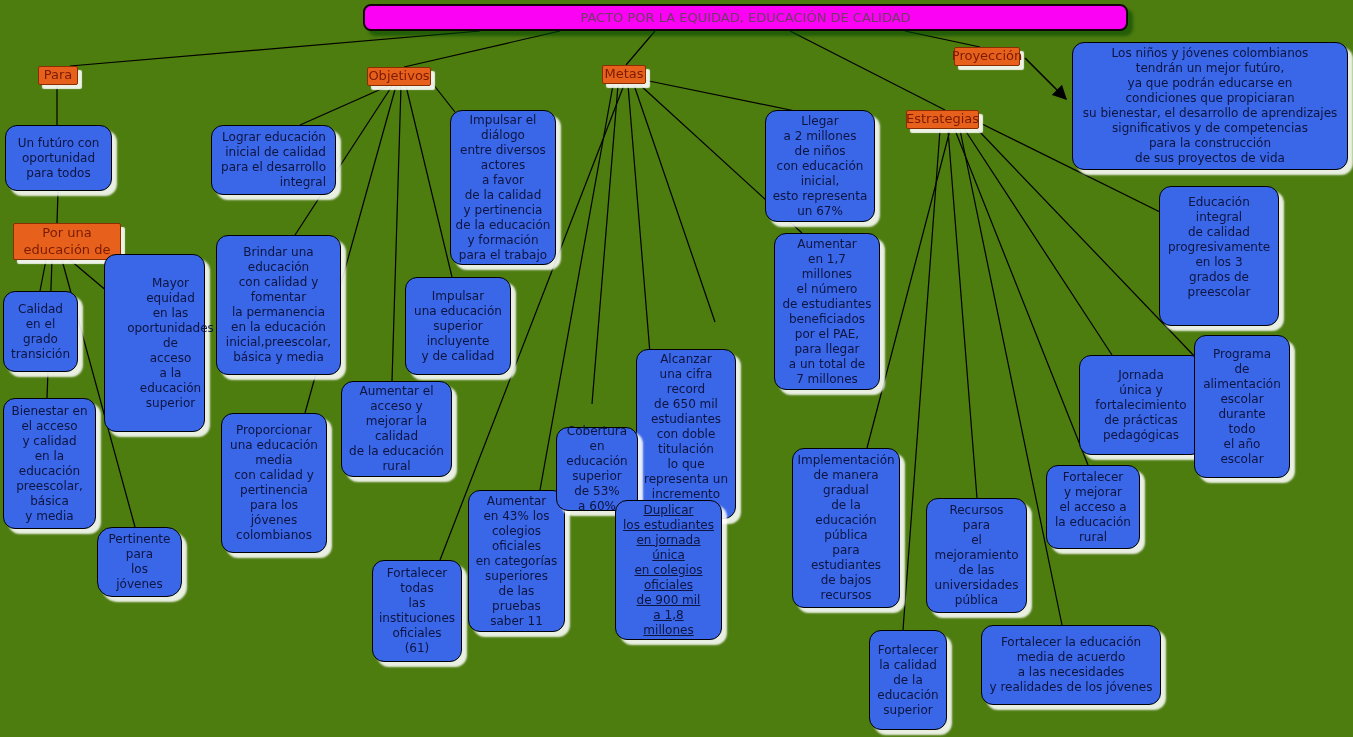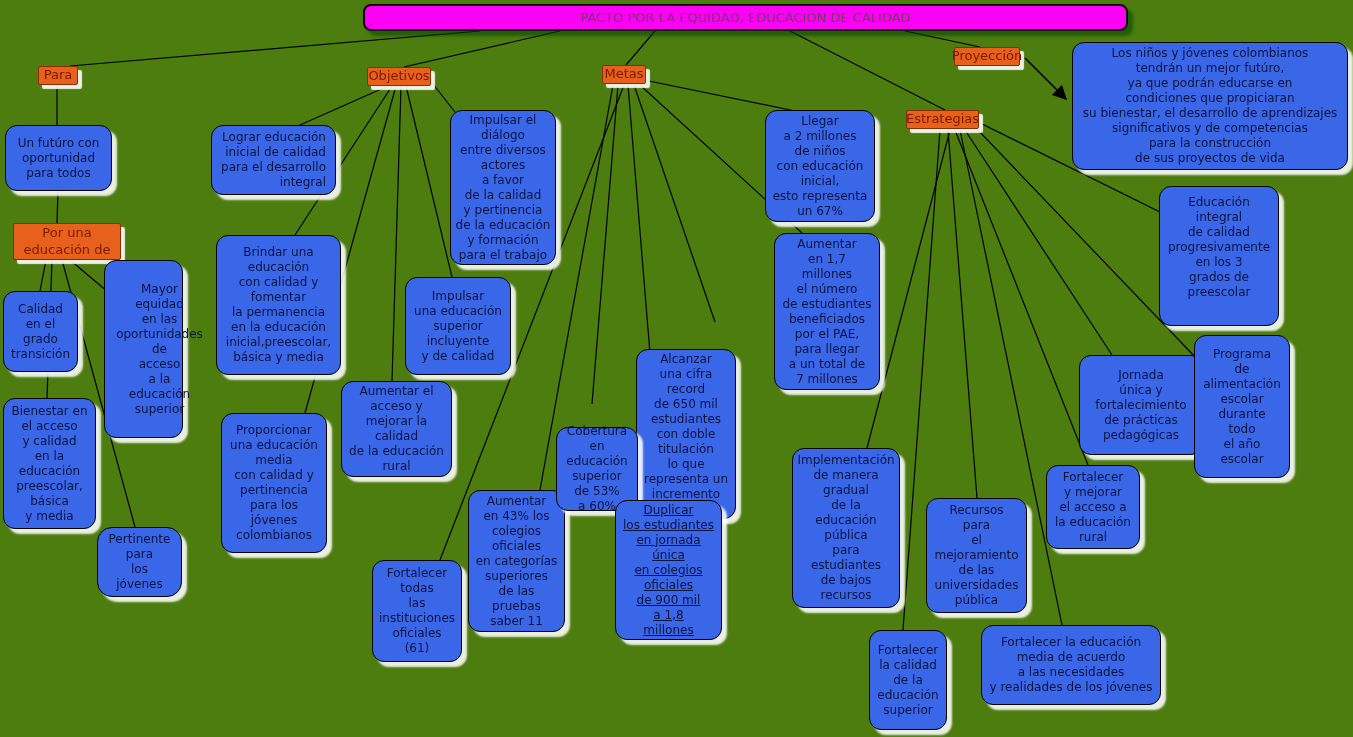--- a/index.html
+++ b/index.html
@@ -120,21 +120,21 @@
 grado
 transición</div>
   <div class="node" style="left:3px; top:398px; width:93px; height:131px;">Bienestar en
 el acceso
 y calidad
 en la
 educación
 preescolar,
 básica
 y media</div>
-  <div class="node" style="left:104px; top:260px; width:79px; height:178px;padding-left:34px;">Mayor
+  <div class="node" style="left:104px; top:254px; width:101px; height:178px;padding-left:34px;">Mayor
 equidad
 en las
 oportunidades
 de
 acceso
 a la
 educación
 superior</div>
   <div class="node" style="left:97px; top:527px; width:85px; height:70px;border-radius:15px;">Pertinente
 para

